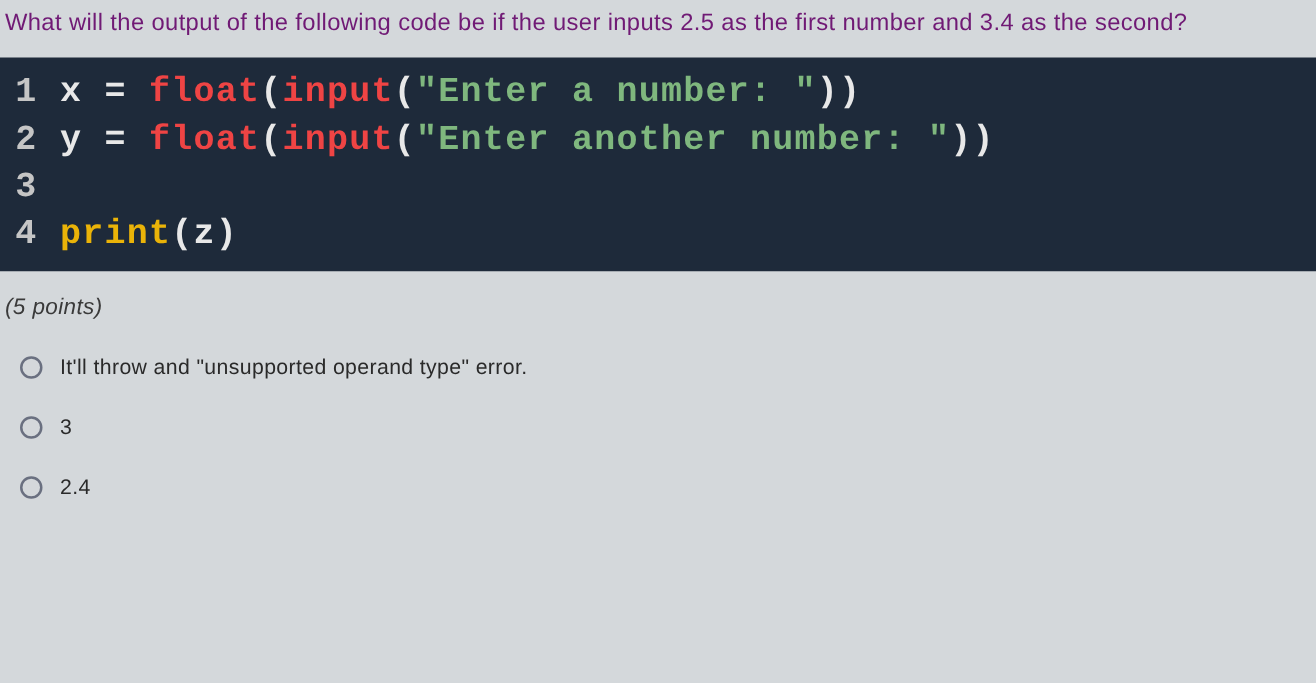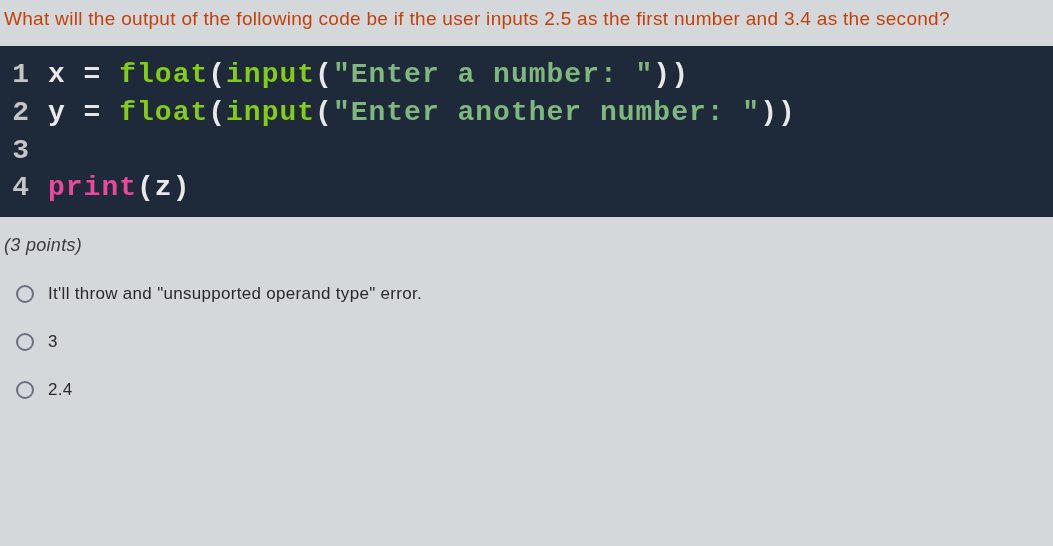--- a/index.html
+++ b/index.html
@@ -9,21 +9,21 @@
     }
     body {
       font-family: Arial, Helvetica, sans-serif;
       background: #d4d8db;
       width: 1053px;
       height: 546px;
       overflow: hidden;
       padding: 8px 0 0 0;
     }
     .question-text {
-      color: #c2410c;
+      color: #701a75;
       font-size: 19px;
       padding: 0 4px 16px 4px;
       letter-spacing: 0.3px;
     }
     .code-block {
       background: #1e2a3a;
       padding: 10px 0;
       font-family: 'Courier New', Consolas, monospace;
       font-size: 28px;
       font-weight: bold;
@@ -38,25 +38,25 @@
       width: 48px;
       text-align: right;
       padding-right: 18px;
       flex-shrink: 0;
     }
     .code-content {
       white-space: pre;
     }
     .tok-var { color: #e8e8e8; }
     .tok-op { color: #e8e8e8; }
-    .tok-func { color: #84cc16; }
+    .tok-func { color: #ef4444; }
     .tok-paren { color: #e8e8e8; }
     .tok-str { color: #7fb77e; }
     .tok-num { color: #7fb77e; }
-    .tok-print { color: #ec4899; }
+    .tok-print { color: #eab308; }
     .points {
       font-style: italic;
       color: #3a3a3a;
       font-size: 18px;
       padding: 18px 4px 28px 4px;
       letter-spacing: 0.3px;
     }
     .options {
       padding-left: 16px;
     }
@@ -97,21 +97,21 @@
   </div>
   <div class="code-line">
     <span class="line-number">3</span>
   </div>
   <div class="code-line">
     <span class="line-number">4</span>
     <span class="code-content"><span class="tok-print">print</span><span class="tok-paren">(</span><span class="tok-var">z</span><span class="tok-paren">)</span></span>
   </div>
 </div>
 
-<div class="points">(3 points)</div>
+<div class="points">(5 points)</div>
 
 <div class="options">
   <div class="option">
     <span class="radio"></span>
     <span class="option-label">It'll throw and "unsupported operand type" error.</span>
   </div>
   <div class="option">
     <span class="radio"></span>
     <span class="option-label">3</span>
   </div>

